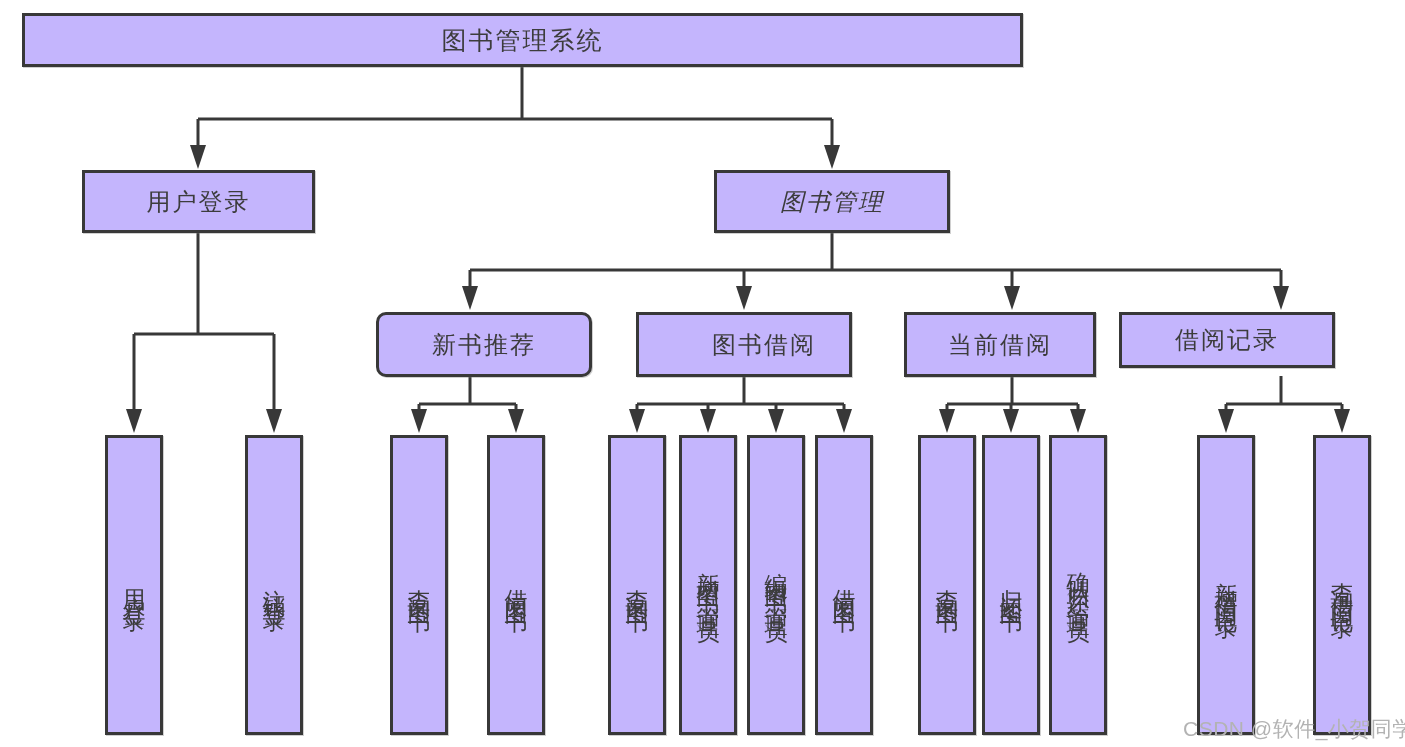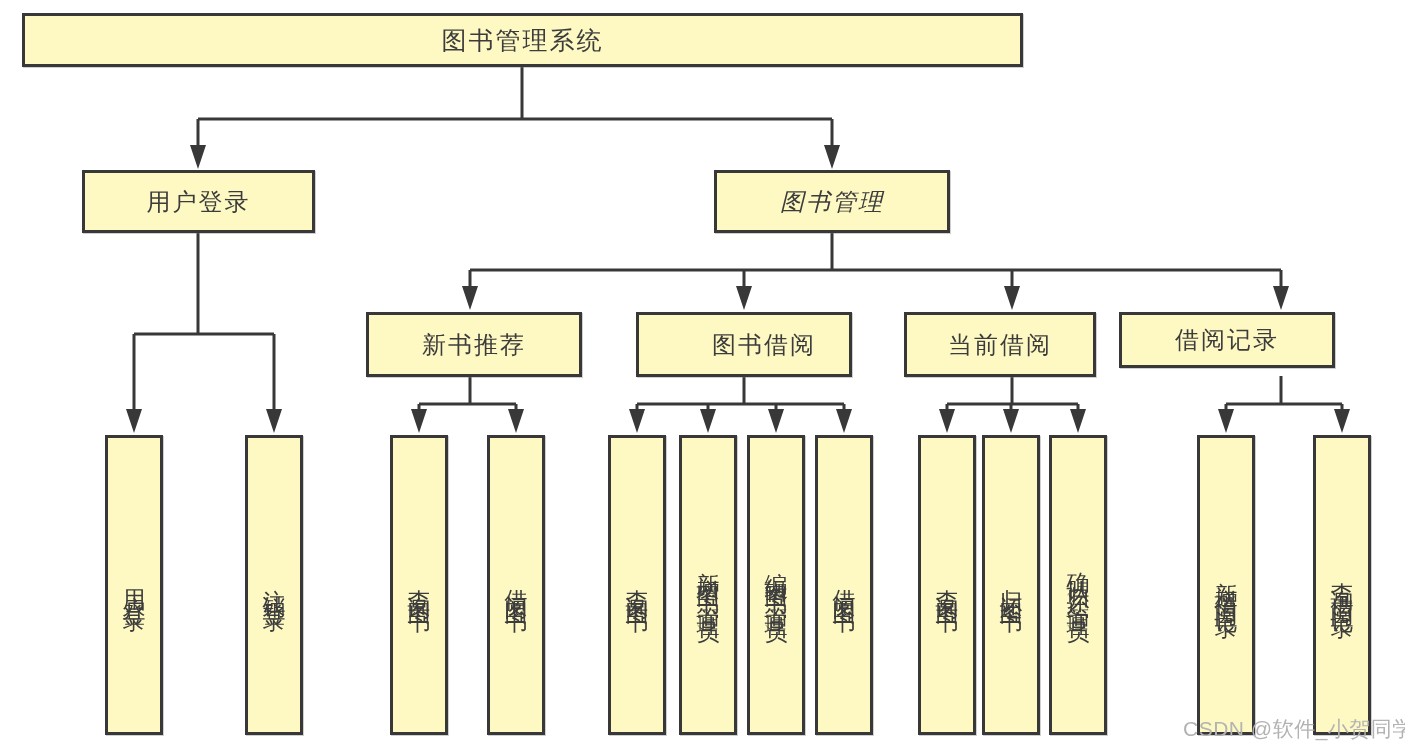--- a/index.html
+++ b/index.html
@@ -23,21 +23,21 @@
   svg.connectors {
     position: absolute; left: 0; top: 0;
     width: 1405px; height: 747px;
   }
   svg.connectors path {
     stroke: var(--line); stroke-width: 3; fill: none;
   }
   svg.connectors polygon { fill: var(--line); }
   .box {
     position: absolute;
-    background: #fef9c3;
+    background: #c4b5fd;
     border: 3px solid var(--line);
     display: flex; align-items: center; justify-content: center;
     color: var(--text);
     box-shadow: 1px 1px 0 rgba(120,120,120,.35);
   }
   .box span { line-height: 1; white-space: nowrap; }
   .hbox span { font-size: 24px; letter-spacing: 2px; }
   .rootbox span { font-size: 25px; letter-spacing: 2px; }
   .leaf span {
     writing-mode: vertical-rl;
@@ -108,21 +108,21 @@
     <span>图书管理系统</span>
   </div>
 
   <div class="box hbox" style="left:82px; top:170px; width:233px; height:63px;">
     <span>用户登录</span>
   </div>
   <div class="box hbox" style="left:714px; top:170px; width:236px; height:63px;font-style:italic;">
     <span>图书管理</span>
   </div>
 
-  <div class="box hbox" style="left:366px; top:312px; width:216px; height:65px;">
+  <div class="box hbox" style="left:376px; top:312px; width:216px; height:65px;border-radius:10px;">
     <span>新书推荐</span>
   </div>
   <div class="box hbox" style="left:636px; top:312px; width:216px; height:65px;padding-left:40px;">
     <span>图书借阅</span>
   </div>
   <div class="box hbox" style="left:904px; top:312px; width:192px; height:65px;">
     <span>当前借阅</span>
   </div>
   <div class="box hbox" style="left:1119px; top:312px; width:216px; height:56px;">
     <span>借阅记录</span>

